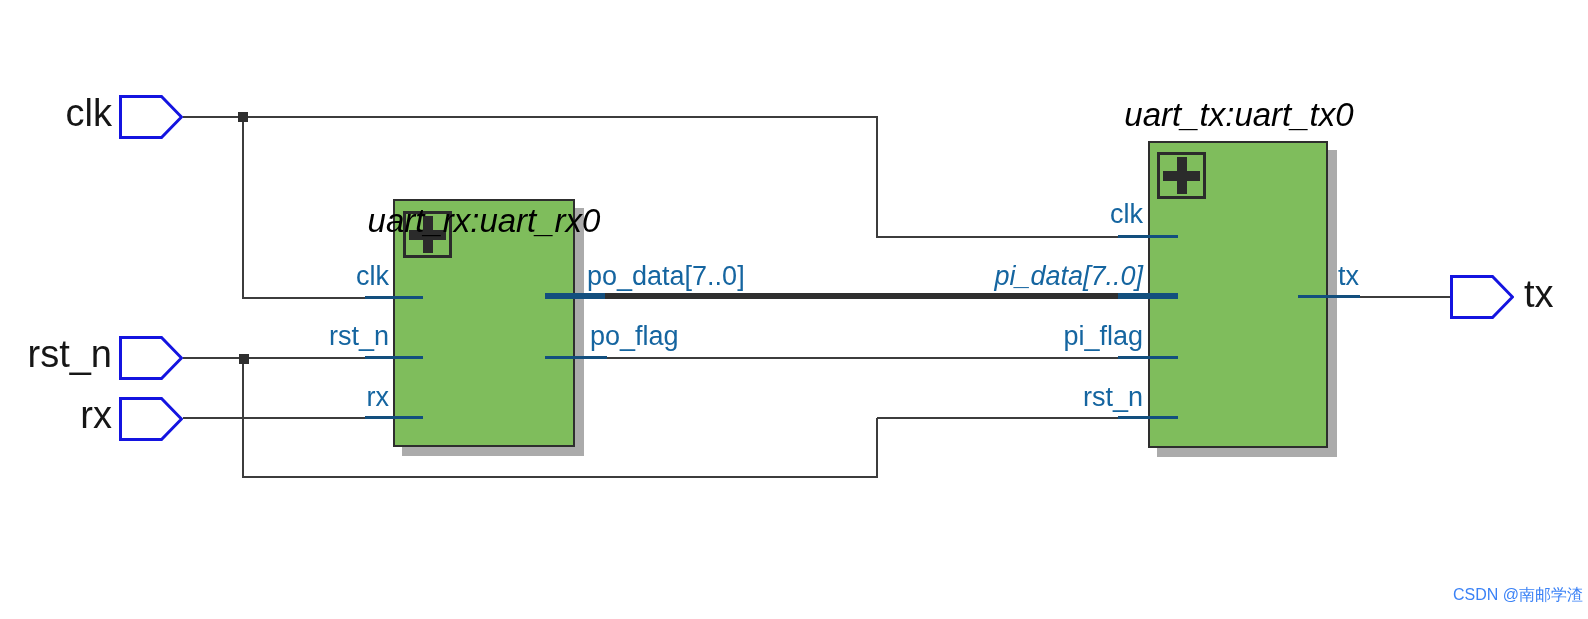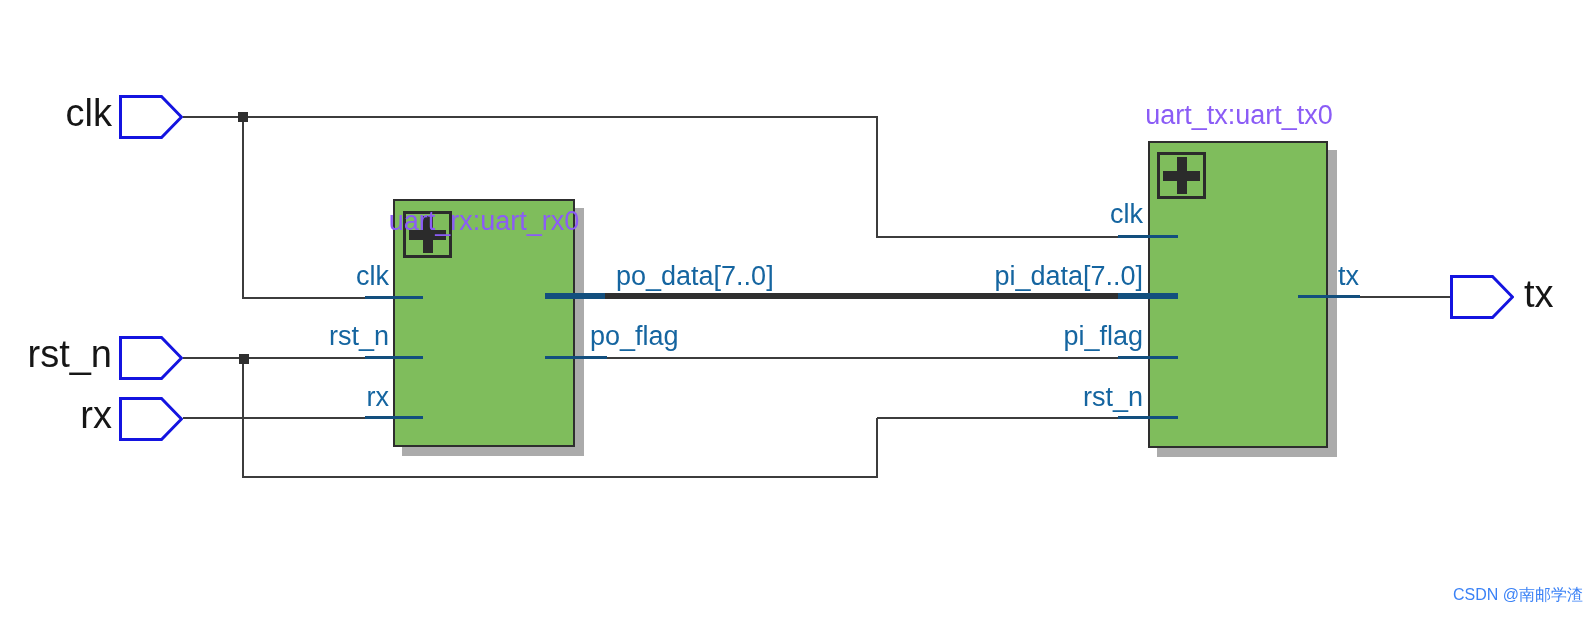--- a/index.html
+++ b/index.html
@@ -20,26 +20,27 @@
     background: #7FBD5C;
     border: 2px solid #2e2e2e;
     box-shadow: 9px 9px 0 0 #ababab;
     z-index: 2;
   }
   #blk-uart-rx { left: 393px; top: 199px; width: 182px; height: 248px; }
   #blk-uart-tx { left: 1148px; top: 141px; width: 180px; height: 307px; }
 
   .block-title {
     position: absolute;
-    color: #8b5cf6;
-    font-size: 27px;
+    color: #000000;
+    font-size: 33px;
     line-height: 36px;
     text-align: center;
     white-space: nowrap;
     z-index: 6;
+    font-style: italic;
   }
   #title-uart-rx { left: 333px; top: 156px; width: 302px; margin-top: 47px; }
   #title-uart-tx { left: 1089px; top: 97px; width: 300px; }
 
   
   .plus-box {
     position: absolute;
     width: 49px; height: 47px;
     border: 3px solid #2b2b2b;
     z-index: 3;
@@ -156,25 +157,25 @@
   <div class="stub" style="left:545px; top:356px; width:62px; height:3px;"></div>
   <div class="stub" style="left:1118px; top:235px; width:60px; height:3px;"></div>
   <div class="stub" style="left:1118px; top:293px; width:60px; height:6px;"></div>
   <div class="stub" style="left:1118px; top:356px; width:60px; height:3px;"></div>
   <div class="stub" style="left:1118px; top:416px; width:60px; height:3px;"></div>
   <div class="stub" style="left:1298px; top:295px; width:62px; height:3px;"></div>
 
   <div class="pin-label ra" style="left:281px; top:261px; width:108px;">clk</div>
   <div class="pin-label ra" style="left:261px; top:321px; width:128px;">rst_n</div>
   <div class="pin-label ra" style="left:281px; top:382px; width:108px;">rx</div>
-  <div class="pin-label" style="left:616px; top:261px;">po_data[7..0]</div>
+  <div class="pin-label" style="left:587px; top:261px;">po_data[7..0]</div>
   <div class="pin-label" style="left:590px; top:321px;">po_flag</div>
 
   <div class="pin-label ra" style="left:1035px; top:199px; width:108px;">clk</div>
-  <div class="pin-label ra" style="left:893px; top:261px; width:250px;">pi_data[7..0]</div>
+  <div class="pin-label ra" style="left:893px; top:261px; width:250px;font-style:italic;">pi_data[7..0]</div>
   <div class="pin-label ra" style="left:943px; top:321px; width:200px;">pi_flag</div>
   <div class="pin-label ra" style="left:943px; top:382px; width:200px;">rst_n</div>
   <div class="pin-label" style="left:1338px; top:261px;">tx</div>
 
   <div class="port-label ra" style="left:0px; top:92px; width:112px;">clk</div>
   <svg class="port-shape" style="left:119px; top:95px;" width="64" height="44" viewBox="0 0 64 44">
     <path d="M1.5 1.5 H42.5 L62.5 22 L42.5 42.5 H1.5 Z" fill="#ffffff" stroke="#1414E0" stroke-width="3"></path>
   </svg>
 
   <div class="port-label ra" style="left:0px; top:333px; width:112px;">rst_n</div>

